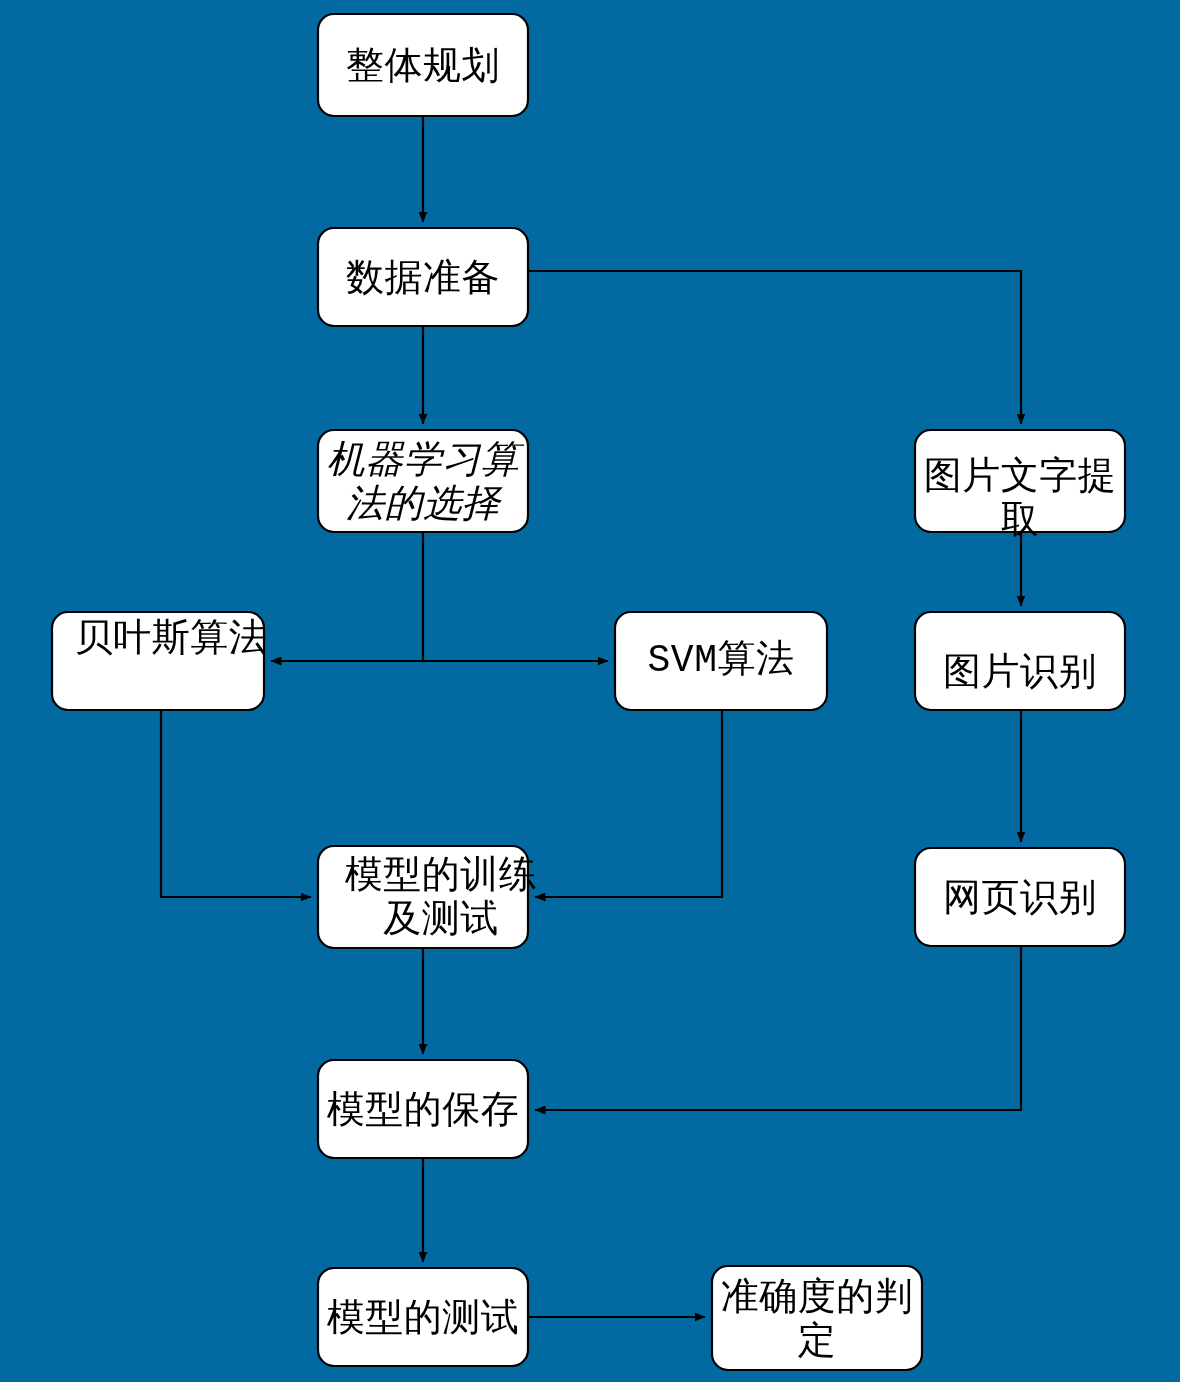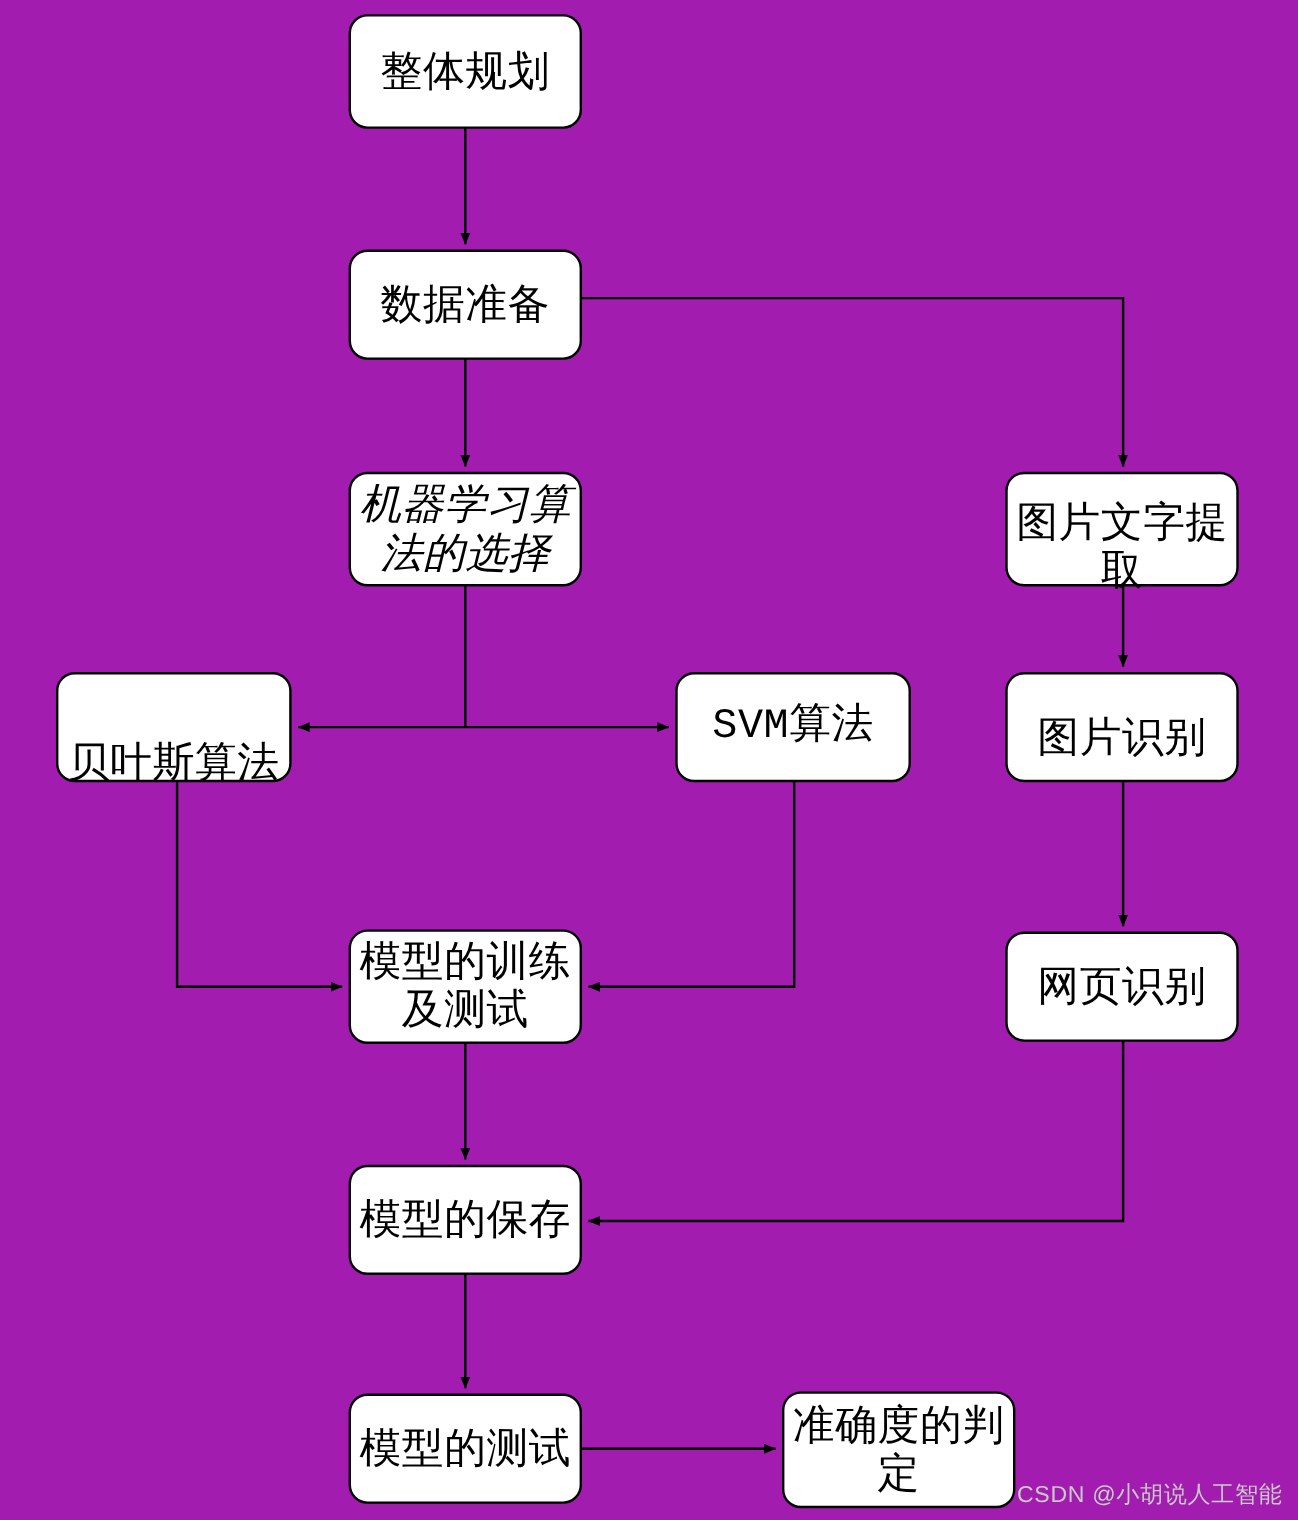--- a/index.html
+++ b/index.html
@@ -10,21 +10,21 @@
   body {
     width: 1180px;
     height: 1382px;
     font-family: "Liberation Serif", "DejaVu Serif", serif;
     overflow: hidden;
   }
   #flow-root {
     position: relative;
     width: 1180px;
     height: 1382px;
-    background: #a21caf;
+    background: #0369a1;
   }
   svg#flow-svg {
     position: absolute;
     top: 0;
     left: 0;
     width: 1180px;
     height: 1382px;
     display: block;
   }
   .node-rect {
@@ -107,27 +107,26 @@
       </g>
   </svg>
 
   <div id="labels-layer">
       <div class="node-label" style="left: 318px; top: 14px; width: 210px; height: 102px;">整体规划</div>
       <div class="node-label" style="left: 318px; top: 228px; width: 210px; height: 98px;">数据准备</div>
       <div class="node-label" style="left: 318px; top: 430px; width: 210px; height: 102px; font-style: italic;">机器学习算
 法的选择</div>
       <div class="node-label" style="left: 915px; top: 446px; width: 210px; height: 102px;">图片文字提
 取</div>
-      <div class="node-label" style="left: 52px; top: 644px; width: 212px; height: 98px;">贝叶斯算法</div>
+      <div class="node-label" style="left: 52px; top: 588px; width: 212px; height: 98px; padding-left: 13px;">贝叶斯算法</div>
       <div class="node-label" style="left: 615px; top: 612px; width: 212px; height: 98px; font-family: Liberation Mono, monospace;">SVM算法</div>
       <div class="node-label" style="left: 915px; top: 612px; width: 210px; height: 98px; margin-top: 10px;">图片识别</div>
-      <div class="node-label" style="left: 318px; top: 846px; width: 210px; height: 100px;">模型的训练
+      <div class="node-label" style="left: 318px; top: 846px; width: 210px; height: 100px; padding-left: 18px;">模型的训练
 及测试</div>
       <div class="node-label" style="left: 915px; top: 848px; width: 210px; height: 98px;">网页识别</div>
       <div class="node-label" style="left: 318px; top: 1060px; width: 210px; height: 98px;">模型的保存</div>
       <div class="node-label" style="left: 318px; top: 1268px; width: 210px; height: 98px;">模型的测试</div>
       <div class="node-label" style="left: 712px; top: 1266px; width: 210px; height: 104px;">准确度的判
 定</div>
     </div>
 
-  <div class="watermark">CSDN @小胡说人工智能</div>
 
 </div>
 
 </body></html>

